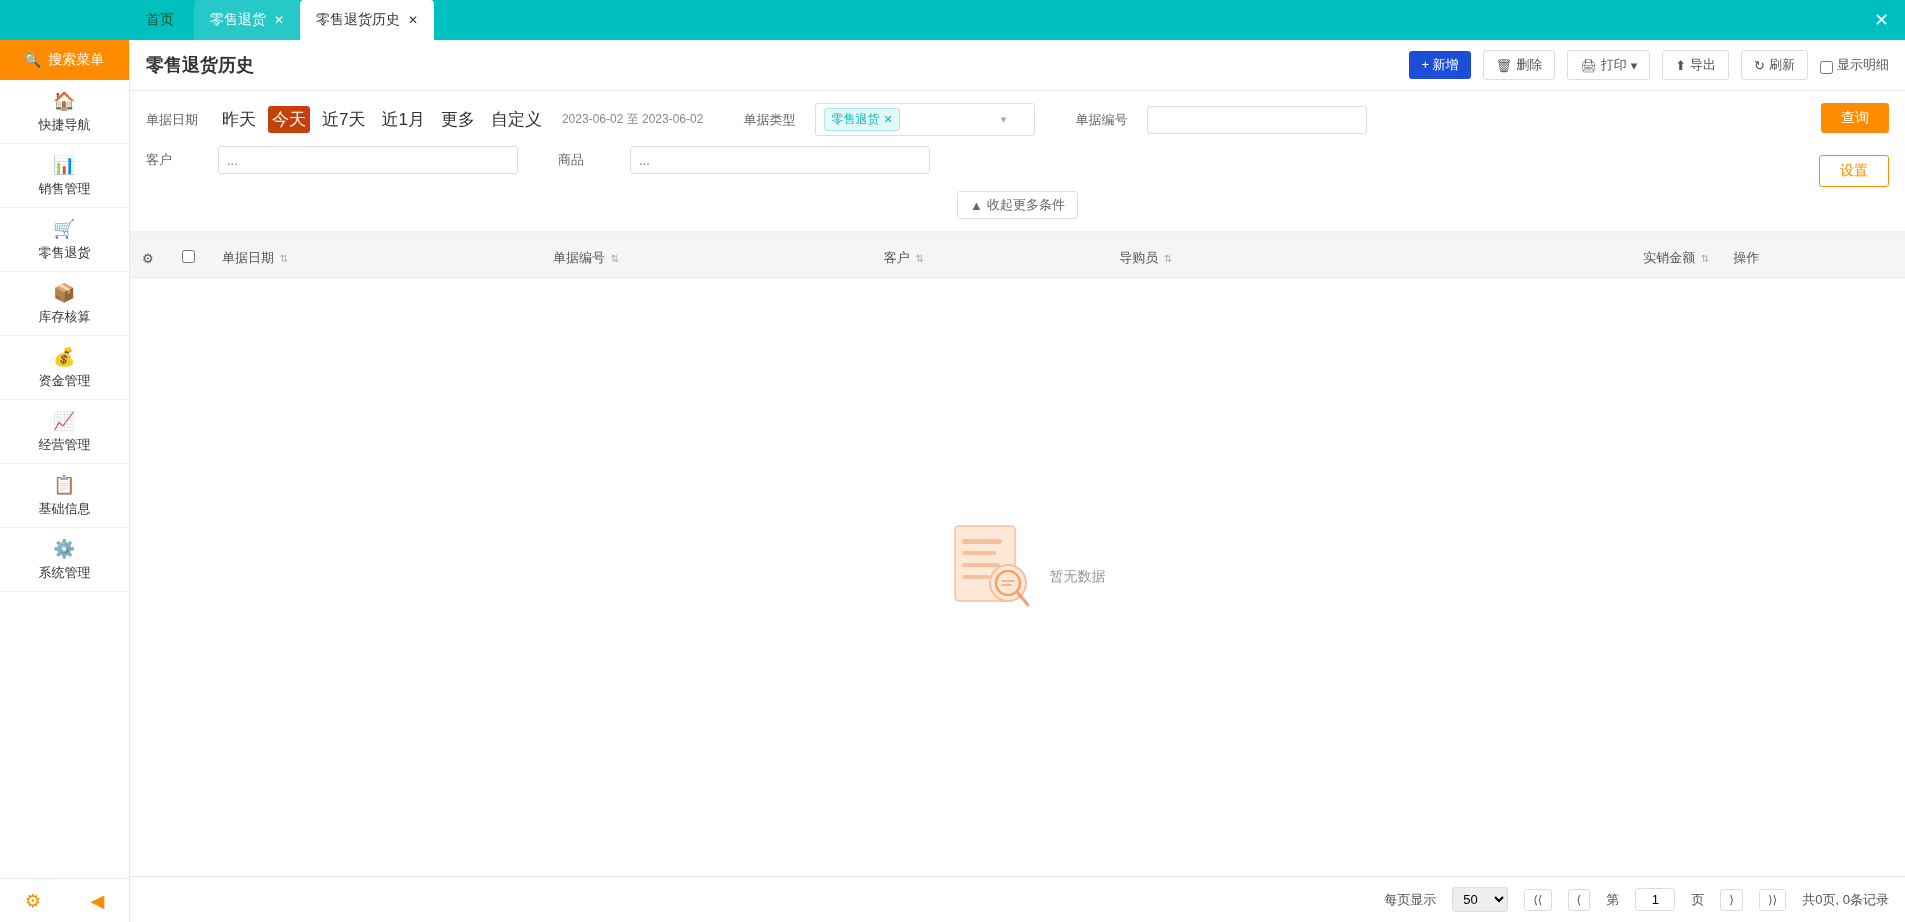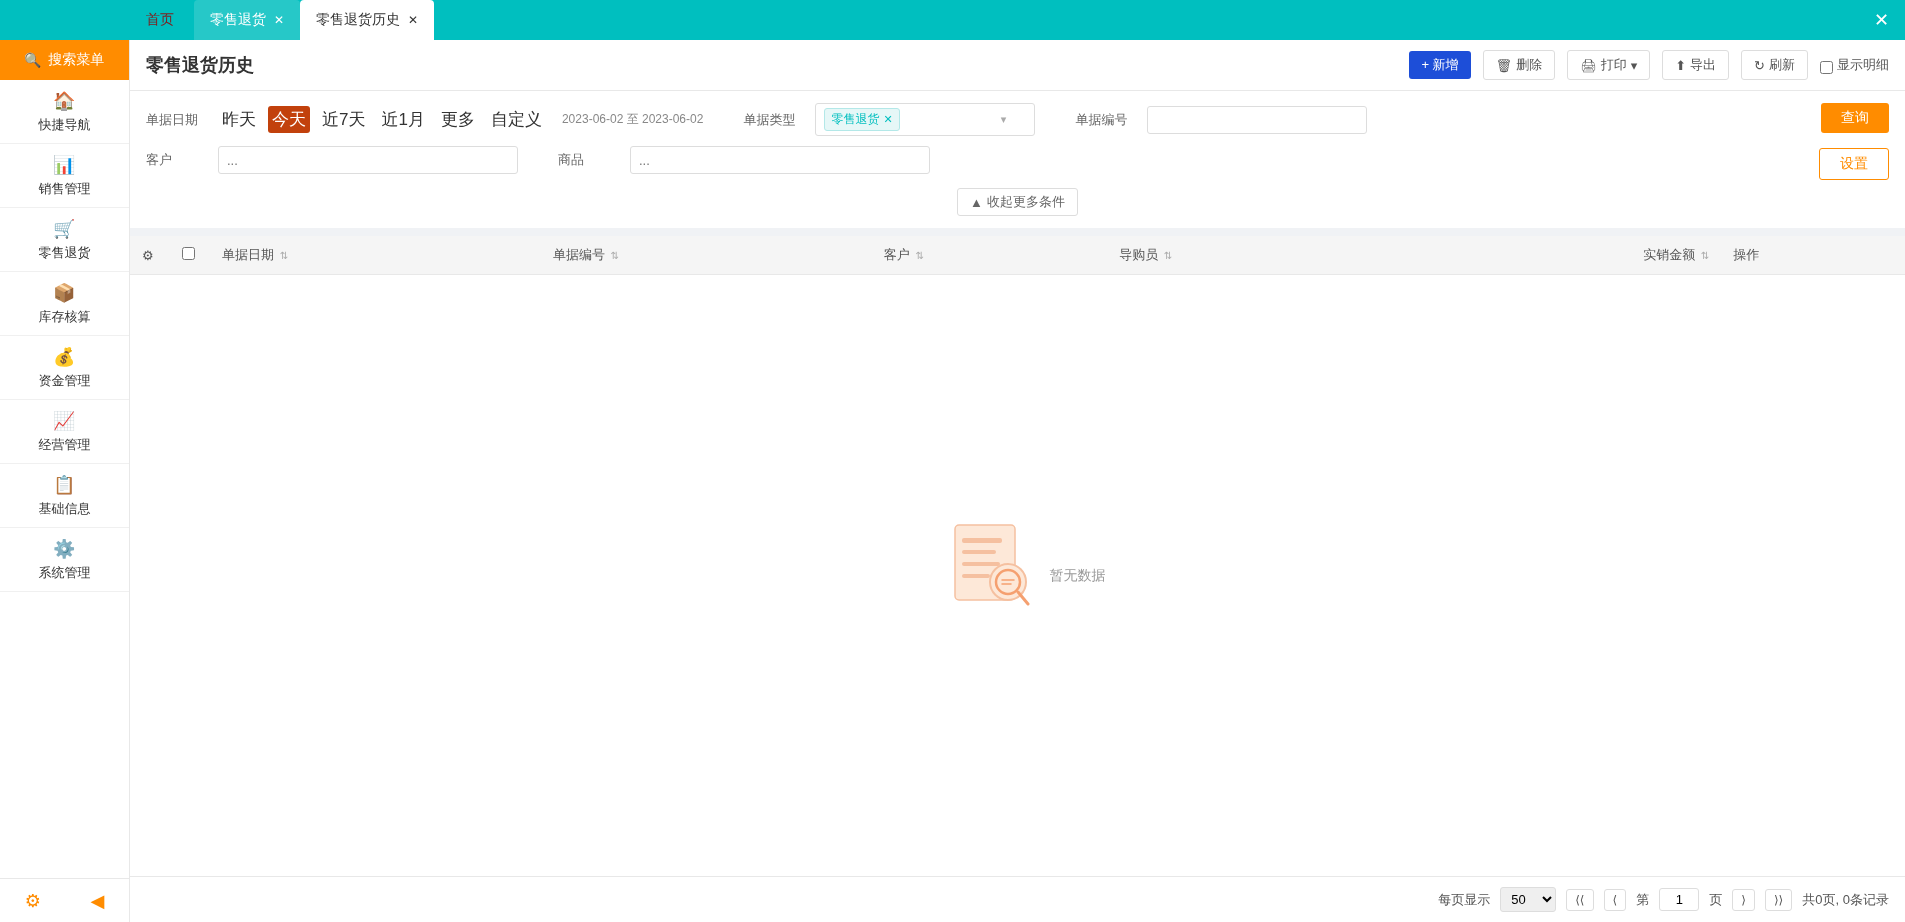--- a/index.html
+++ b/index.html
@@ -13,21 +13,21 @@
       align-items: center;
       padding: 0 0 0 130px;
       flex-shrink: 0;
       position: relative;
     }
     .tab-item {
       height: 40px;
       display: flex;
       align-items: center;
       padding: 0 16px;
-      color: #7f1d1d;
+      color: #14532d;
       font-size: 14px;
       cursor: pointer;
       position: relative;
       white-space: nowrap;
     }
     .tab-item.home {
       background: transparent;
     }
     .tab-item.active {
       background: #fff;
@@ -336,21 +336,21 @@
     }
 
     
     .pagination-bar {
       background: #fff;
       border-top: 1px solid #e8e8e8;
       padding: 10px 16px;
       display: flex;
       align-items: center;
       justify-content: flex-end;
-      gap: 10px;
+      gap: 16px;
       font-size: 13px;
       color: #555;
       flex-shrink: 0;
     }
     .page-size-select {
       border: 1px solid #ddd;
       border-radius: 3px;
       padding: 3px 6px;
       font-size: 13px;
     }
@@ -388,21 +388,21 @@
       border: 1px solid #ff8c00;
       padding: 6px 20px;
       border-radius: 3px;
       font-size: 14px;
       cursor: pointer;
     }
 
     .filter-actions-col {
       display: flex;
       flex-direction: column;
-      gap: 15px;
+      gap: 22px;
       align-items: flex-end;
       margin-left: auto;
     }
   </style>
 </head>
 <body>
 
 <div class="tab-bar">
   <div class="tab-item home">
     <span>首页</span>

